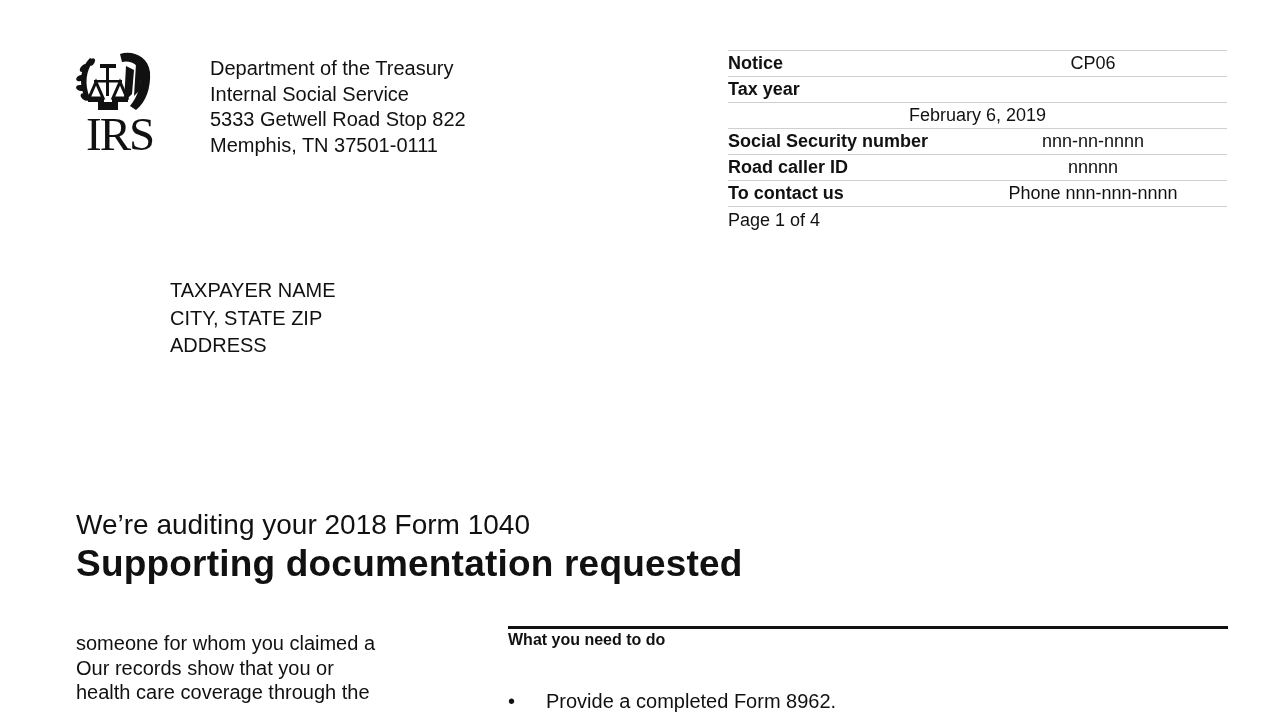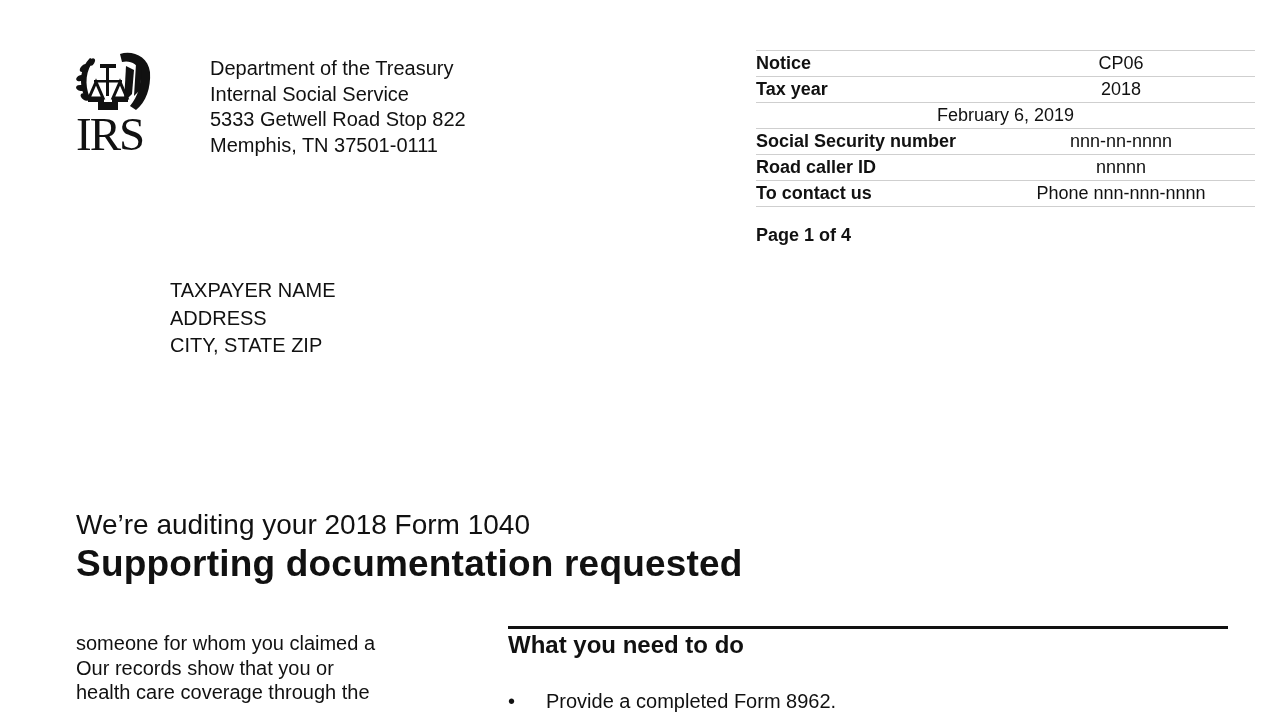--- a/index.html
+++ b/index.html
@@ -8,53 +8,53 @@
       background: #ffffff; color: #111111;
       font-family: "Liberation Sans", sans-serif;
       position: relative;
     }
     .abs { position: absolute; }
 
     
     .logo { left: 76px; top: 50px; width: 76px; height: 106px; }
     .logo svg { display: block; }
     .logo-text {
-      position: absolute; left: 0; top: 62px; width: 76px;
+      position: absolute; left: 10px; top: 62px; width: 76px;
       font-family: "Liberation Serif", serif; font-size: 47px;
       line-height: 44px; letter-spacing: -2px; color: #111;
     }
 
     
     .sender { left: 170px; top: 56px; font-size: 20px; line-height: 25.7px; margin-left: 40px; }
     .sender div { white-space: nowrap; }
 
     
-    .info { left: 756px; top: 50px; width: 499px; }
+    .info { left: 728px; top: 50px; width: 499px; }
     .info-row {
       display: flex; height: 25px; border-top: 1.5px solid #cfcfcf;
       align-items: center; font-size: 18px;
     }
     .info-row .k { width: 231px; font-weight: bold; }
     .info-row .v { flex: 1; text-align: center; }
     .info-row.last { border-bottom: 1.5px solid #cfcfcf; }
-    .page-label { font-weight: bold; font-size: 18px; margin-top: 18px; }
+    .page-label { font-weight: normal; font-size: 18px; margin-top: 3px; }
 
     
     .recipient { left: 170px; top: 277px; font-size: 20px; line-height: 27.7px; }
 
     
     .subtitle { left: 76px; top: 509px; font-size: 28px; white-space: nowrap; }
     .title { left: 76px; top: 543px; font-size: 37px; font-weight: bold; white-space: nowrap; letter-spacing: 0.2px; }
 
     
     .body-left { left: 76px; top: 631px; width: 360px; font-size: 20px; line-height: 24.6px; }
 
     
     .rule { left: 508px; top: 626px; width: 720px; height: 3px; background: #111; }
-    .section-title { left: 508px; top: 631px; font-size: 24px; font-weight: bold; white-space: nowrap; }
+    .section-title { left: 508px; top: 631px; font-size: 16px; font-weight: bold; white-space: nowrap; }
     .bullet-list { left: 508px; top: 690px; font-size: 20px; margin: 0; padding: 0; list-style: none; }
     .bullet-list li { display: flex; align-items: baseline; }
     .bullet-list .dot { width: 38px; font-size: 20px; }
   </style>
 </head>
 <body>
 
 <div class="abs logo">
   <svg width="76" height="64" viewBox="0 0 76 64">
 
@@ -88,21 +88,20 @@
   <div>Memphis, TN 37501-0111</div>
 </div>
 
 <div class="abs info">
   <div class="info-row">
     <div class="k">Notice</div>
     <div class="v">CP06</div>
   </div>
   <div class="info-row">
     <div class="k">Tax year</div>
-    <div class="v">2018</div>
   </div>
   <div class="info-row">
     <div class="v">February 6, 2019</div>
   </div>
   <div class="info-row">
     <div class="k">Social Security number</div>
     <div class="v">nnn-nn-nnnn</div>
   </div>
   <div class="info-row">
     <div class="k">Road caller ID</div>
@@ -110,22 +109,22 @@
   </div>
   <div class="info-row last">
     <div class="k">To contact us</div>
     <div class="v">Phone nnn-nnn-nnnn</div>
   </div>
   <div class="page-label">Page 1 of 4</div>
 </div>
 
 <div class="abs recipient">
   <div>TAXPAYER NAME</div>
+  <div>CITY, STATE ZIP</div>
   <div>ADDRESS</div>
-  <div>CITY, STATE ZIP</div>
 </div>
 
 <div class="abs subtitle">We’re auditing your 2018 Form 1040</div>
 <div class="abs title">Supporting documentation requested</div>
 
 <div class="abs body-left">
   <div>someone for whom you claimed a</div>
   <div>Our records show that you or</div>
   <div>health care coverage through the</div>
 </div>

